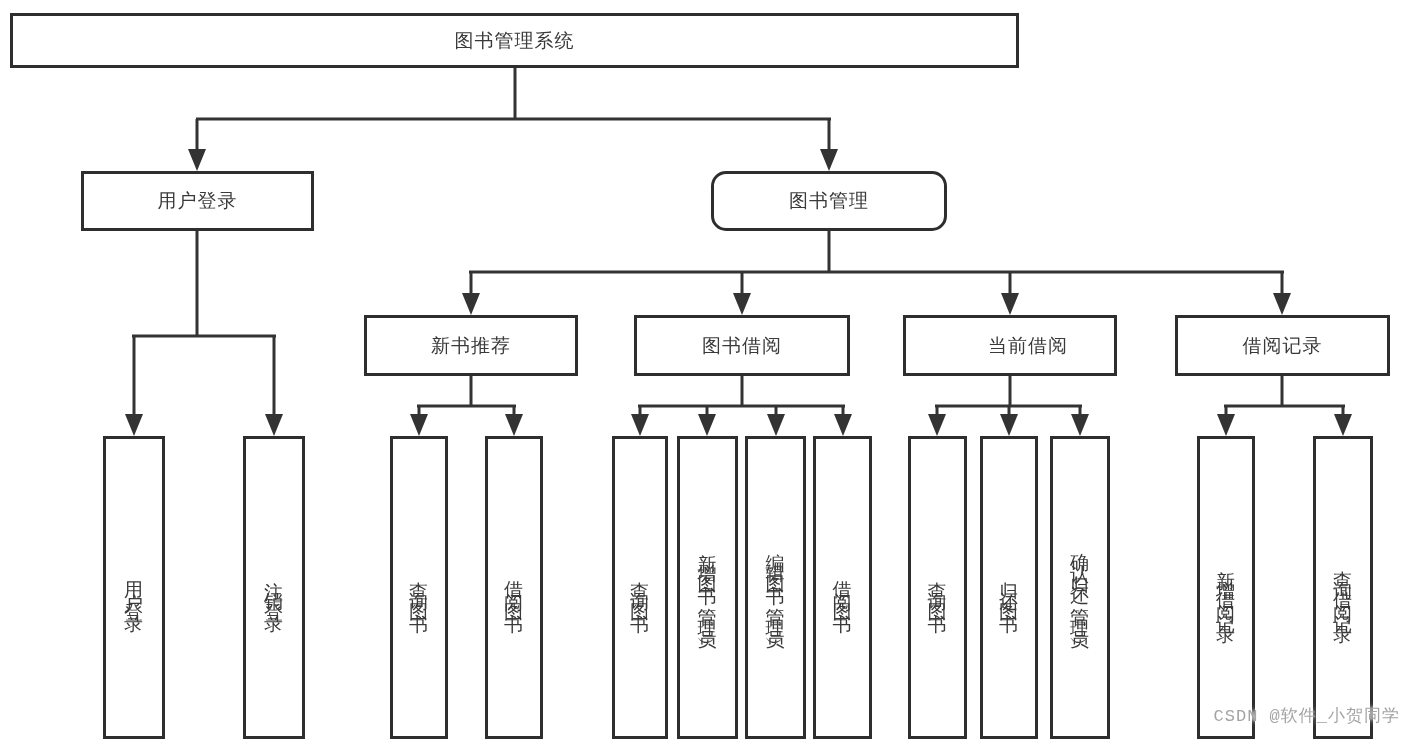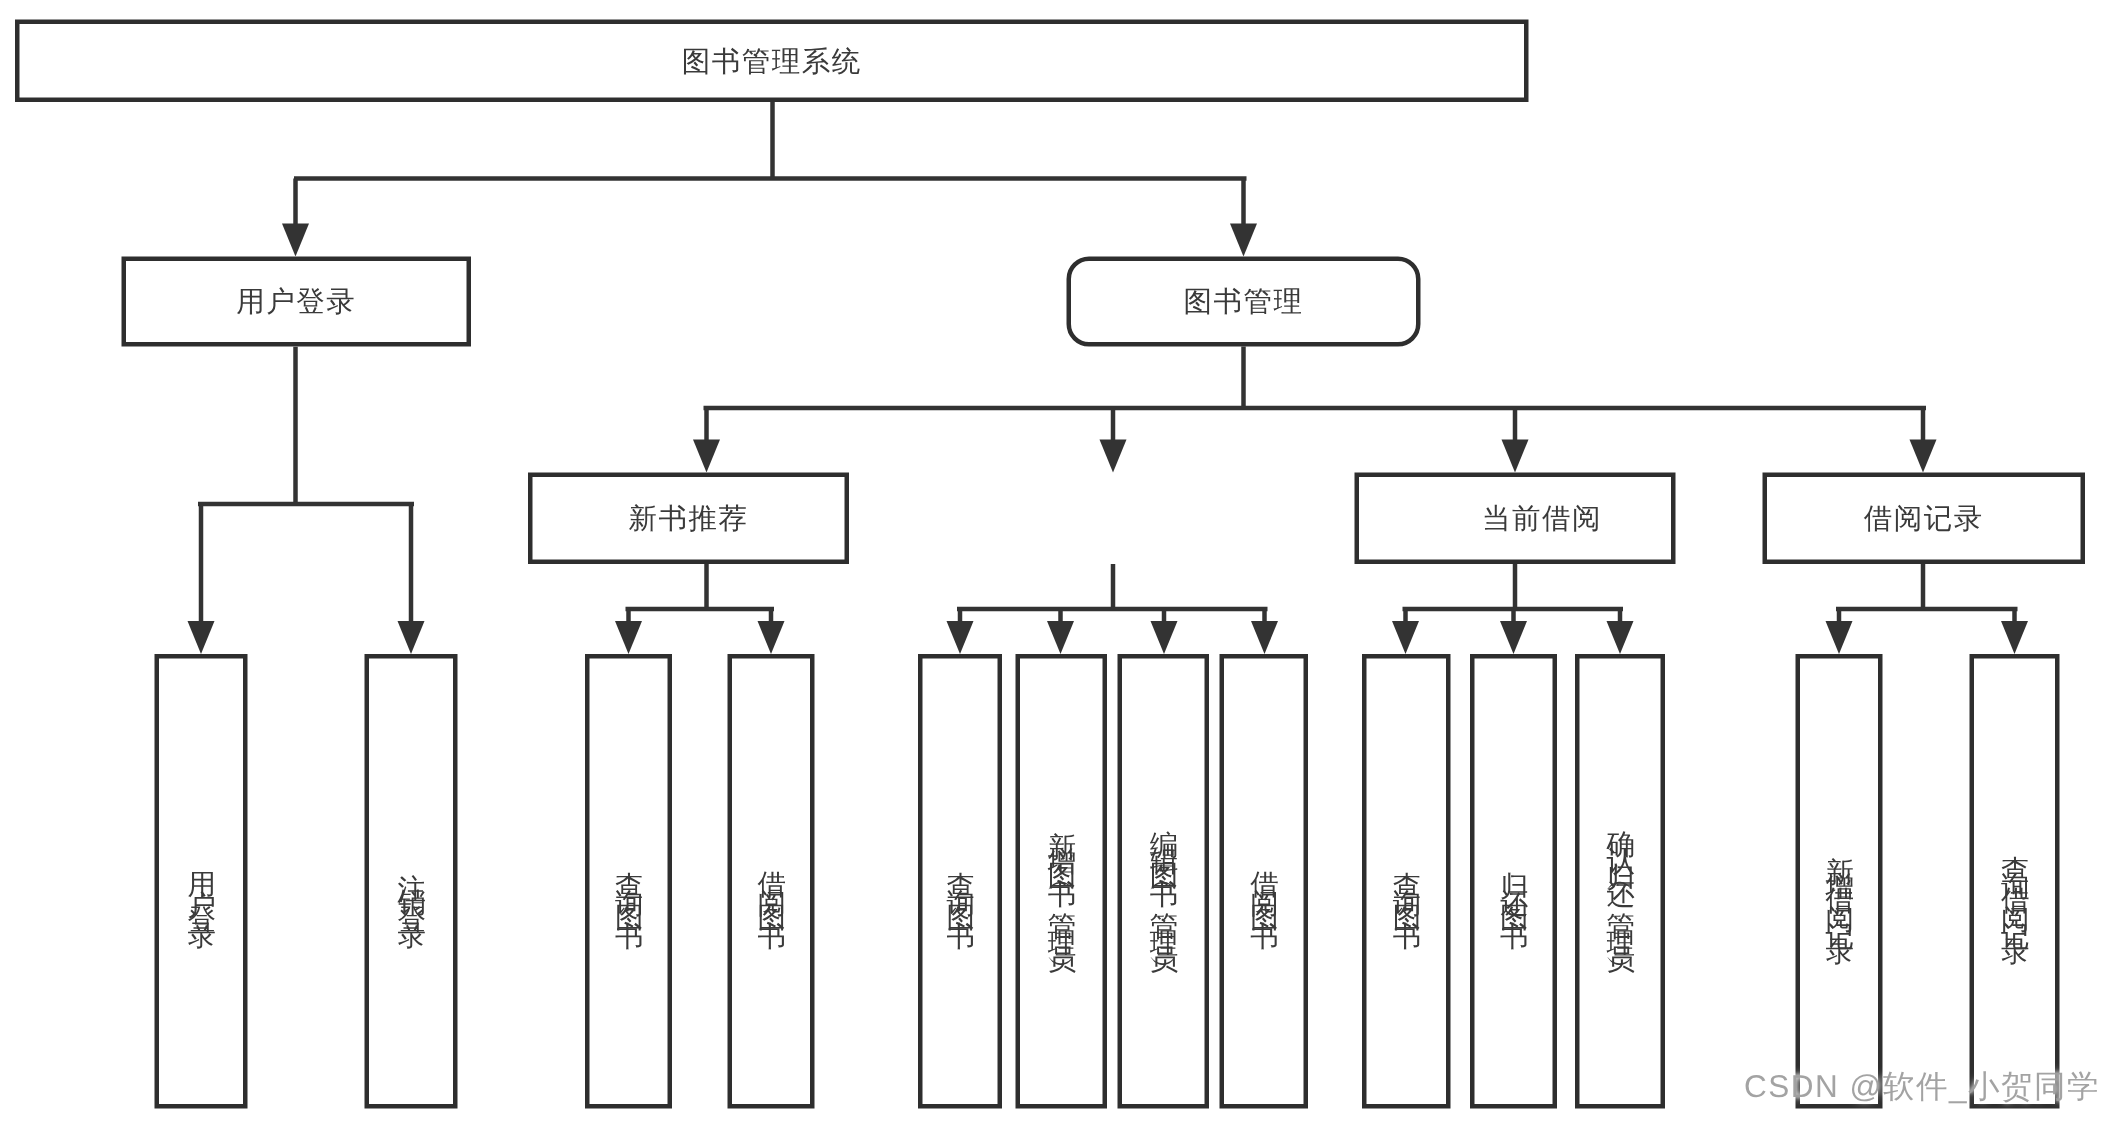--- a/index.html
+++ b/index.html
@@ -39,21 +39,21 @@
     letter-spacing: 11px;
     line-height: 1;
     text-align: center;
   }
   
   #b-root   { left: 10px;  top: 13px;  width: 1009px; height: 55px; }
   
   #b-user-login { left: 81px;  top: 171px; width: 233px; height: 60px; }
   #b-book-mgmt  { left: 711px; top: 171px; width: 236px; height: 60px; border-radius: 15px; }
   
-  #b-new-rec { left: 352px;  top: 315px; width: 214px; height: 61px; }
+  #b-new-rec { left: 364px;  top: 315px; width: 214px; height: 61px; }
   #b-borrow  { left: 634px;  top: 315px; width: 216px; height: 61px; }
   #b-current { left: 903px;  top: 315px; width: 214px; height: 61px; padding-left: 36px; }
   #b-records { left: 1175px; top: 315px; width: 215px; height: 61px; }
   
   .leaf { top: 436px; height: 303px; }
   #l-0  { left: 103px;  width: 62px; }
   #l-1  { left: 243px;  width: 62px; }
   #l-2  { left: 390px;  width: 58px; }
   #l-3  { left: 485px;  width: 58px; }
   #l-4  { left: 612px;  width: 56px; }
@@ -61,27 +61,28 @@
   #l-6  { left: 745px;  width: 61px; }
   #l-7  { left: 813px;  width: 59px; }
   #l-8  { left: 908px;  width: 59px; }
   #l-9  { left: 980px;  width: 58px; }
   #l-10 { left: 1050px; width: 60px; }
   #l-11 { left: 1197px; width: 58px; }
   #l-12 { left: 1313px; width: 60px; }
   #watermark {
     position: absolute;
     right: 5px;
-    bottom: 9px;
-    font-size: 21px;
+    bottom: 20px;
+    font-size: 17px;
     color: rgba(158,158,158,0.95);
     text-shadow: 0 0 3px #ffffff, 0 0 6px #ffffff;
     z-index: 3;
     letter-spacing: 1px;
     white-space: nowrap;
+    font-family: Liberation Mono, monospace;
   }
 </style>
 </head>
 <body>
 
 <div id="canvas">
 
   <svg id="connectors" viewBox="0 0 1405 747" xmlns="http://www.w3.org/2000/svg">
       <line x1="515" y1="68" x2="515" y2="119" stroke="#333333" stroke-width="3"></line>
       <line x1="196" y1="119" x2="831" y2="119" stroke="#333333" stroke-width="3"></line>
@@ -136,20 +137,21 @@
       <polygon points="1217,414 1235,414 1226,436" fill="#333333"></polygon>
       <polygon points="1334,414 1352,414 1343,436" fill="#333333"></polygon>
     </svg>
 
   <div class="box hbox" id="b-root">图书管理系统</div>
 
   <div class="box hbox" id="b-user-login">用户登录</div>
   <div class="box hbox" id="b-book-mgmt">图书管理</div>
 
   <div class="box hbox" id="b-new-rec">新书推荐</div>
+  <div class="box hbox" id="b-borrow">图书借阅</div>
   <div class="box hbox" id="b-current">当前借阅</div>
   <div class="box hbox" id="b-records">借阅记录</div>
 
   <div class="box vbox leaf" id="l-0">用户登录</div>
   <div class="box vbox leaf" id="l-1">注销登录</div>
 
   <div class="box vbox leaf" id="l-2">查询图书</div>
   <div class="box vbox leaf" id="l-3">借阅图书</div>
 
   <div class="box vbox leaf" id="l-4">查询图书</div>

